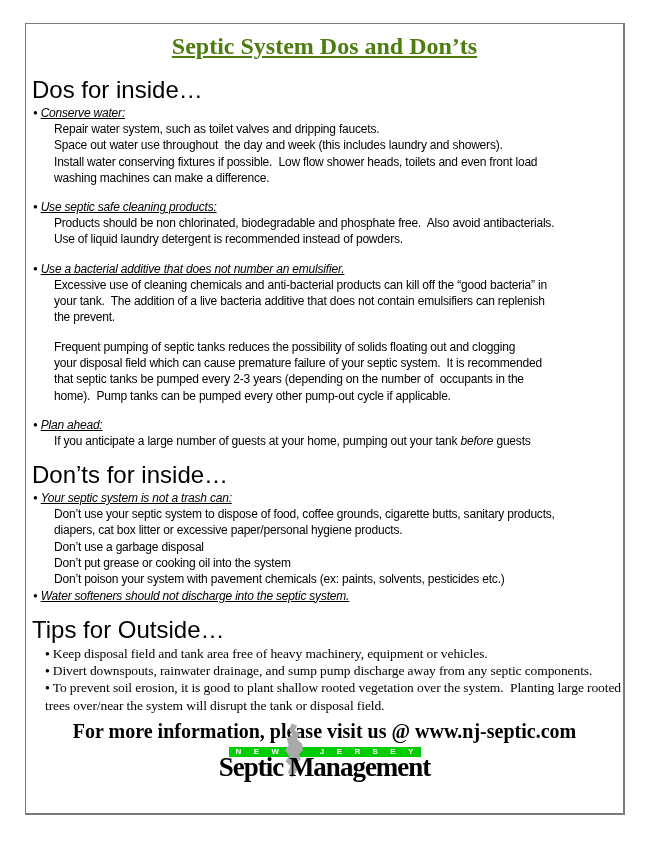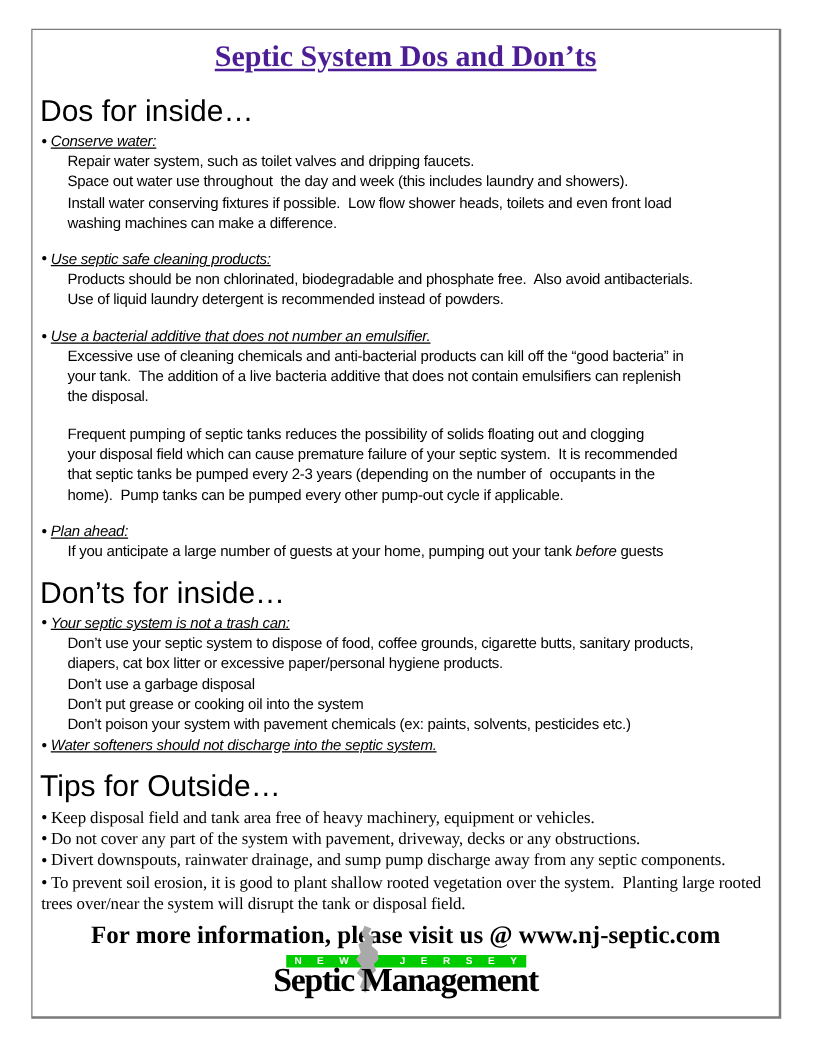--- a/index.html
+++ b/index.html
@@ -1,31 +1,31 @@
 <!DOCTYPE html>
 <html><head>
 <meta charset="utf-8">
 <style>
   html,body{margin:0;padding:0;background:#ffffff;}
   body{width:650px;height:841px;position:relative;font-family:"Liberation Sans",sans-serif;color:#000;}
   .page{position:absolute;left:25px;top:23px;width:600px;height:792px;box-sizing:border-box;
         border:2px solid #7b7b7b;border-top-width:1px;border-left-width:1px;padding:3px 5px;overflow:hidden;}
   .title{text-align:center;font-family:"Liberation Serif",serif;font-weight:bold;font-size:24px;
-         color:#4c1d95;text-decoration:underline;margin-top:5px;line-height:28px;}
+         color:#4d7c0f;text-decoration:underline;margin-top:5px;line-height:28px;}
   .section-heading{font-family:"Liberation Sans",sans-serif;font-size:24px;line-height:25px;
          margin:13px 0 3px 1px;}
   .sec-dos-inside .section-heading{margin-top:17px;}
   .bullet-item{margin:0 0 13px 2px;font-size:12px;letter-spacing:-0.2px;}
   .sec-donts-inside .bullet-item{margin-bottom:0;}
   .label-row{line-height:16px;white-space:pre;}
   .bullet{font-size:8px;vertical-align:2px;margin-right:3px;}
   .bullet-label{font-style:italic;text-decoration:underline;}
   .item-body{margin-left:21px;}
   .body-line{line-height:16.3px;white-space:pre;}
-  .tip{font-family:"Liberation Serif",serif;font-size:13.5px;letter-spacing:-0.1px;margin-left:2px;}
+  .tip{font-family:"Liberation Serif",serif;font-size:13.5px;letter-spacing:-0.1px;margin-left:14px;}
   .tip .tline{line-height:17.3px;white-space:pre;}
   .visit{text-align:center;font-family:"Liberation Serif",serif;font-weight:bold;font-size:20px;
          line-height:24px;margin-top:5px;}
   .logo{width:192px;margin:4px auto 0;position:relative;}
   .nj-bar{position:relative;z-index:1;height:10px;background:#00cc00;display:flex;
           align-items:center;justify-content:space-between;padding:0 7px;}
   .nj-letter{color:#ffffff;font-weight:bold;font-size:8px;line-height:1;z-index:3;}
   .nj-gap{width:16px;}
   .state-svg{position:absolute;left:54px;top:-24px;width:21px;height:55px;z-index:2;}
   .logo-title{position:relative;z-index:3;font-family:"Liberation Serif",serif;font-weight:bold;
@@ -55,21 +55,21 @@
           <div class="item-body">
             <div class="body-line">Products should be non chlorinated, biodegradable and phosphate free.  Also avoid antibacterials.</div>
             <div class="body-line">Use of liquid laundry detergent is recommended instead of powders.</div>
           </div>
         </div>
         <div class="bullet-item">
           <div class="label-row"><span class="bullet">●</span><span class="bullet-label">Use a bacterial additive that does not number an emulsifier.</span></div>
           <div class="item-body">
             <div class="body-line">Excessive use of cleaning chemicals and anti-bacterial products can kill off the “good bacteria” in</div>
             <div class="body-line">your tank.  The addition of a live bacteria additive that does not contain emulsifiers can replenish</div>
-            <div class="body-line">the disposal.</div>
+            <div class="body-line">the prevent.</div>
           </div>
         </div>
         <div class="bullet-item">
           <div class="item-body">
             <div class="body-line">Frequent pumping of septic tanks reduces the possibility of solids floating out and clogging</div>
             <div class="body-line">your disposal field which can cause premature failure of your septic system.  It is recommended</div>
             <div class="body-line">that septic tanks be pumped every 2-3 years (depending on the number of  occupants in the</div>
             <div class="body-line">home).  Pump tanks can be pumped every other pump-out cycle if applicable.</div>
           </div>
         </div>
@@ -95,23 +95,20 @@
         <div class="bullet-item">
           <div class="label-row"><span class="bullet">●</span><span class="bullet-label">Water softeners should not discharge into the septic system.</span></div>
         </div>
       </div>
       <div class="section sec-tips-outside">
         <div class="section-heading">Tips for Outside…</div>
         <div class="tip">
           <div class="tline"><span class="bullet">●</span><span>Keep disposal field and tank area free of heavy machinery, equipment or vehicles.</span></div>
         </div>
         <div class="tip">
-          <div class="tline"><span class="bullet">●</span><span>Do not cover any part of the system with pavement, driveway, decks or any obstructions.</span></div>
-        </div>
-        <div class="tip">
           <div class="tline"><span class="bullet">●</span><span>Divert downspouts, rainwater drainage, and sump pump discharge away from any septic components.</span></div>
         </div>
         <div class="tip">
           <div class="tline"><span class="bullet">●</span><span>To prevent soil erosion, it is good to plant shallow rooted vegetation over the system.  Planting large rooted</span></div>
           <div class="tline"><span>trees over/near the system will disrupt the tank or disposal field.</span></div>
         </div>
       </div>
     </div>
 
   <div class="visit">For more information, please visit us @ www.nj-septic.com</div>

